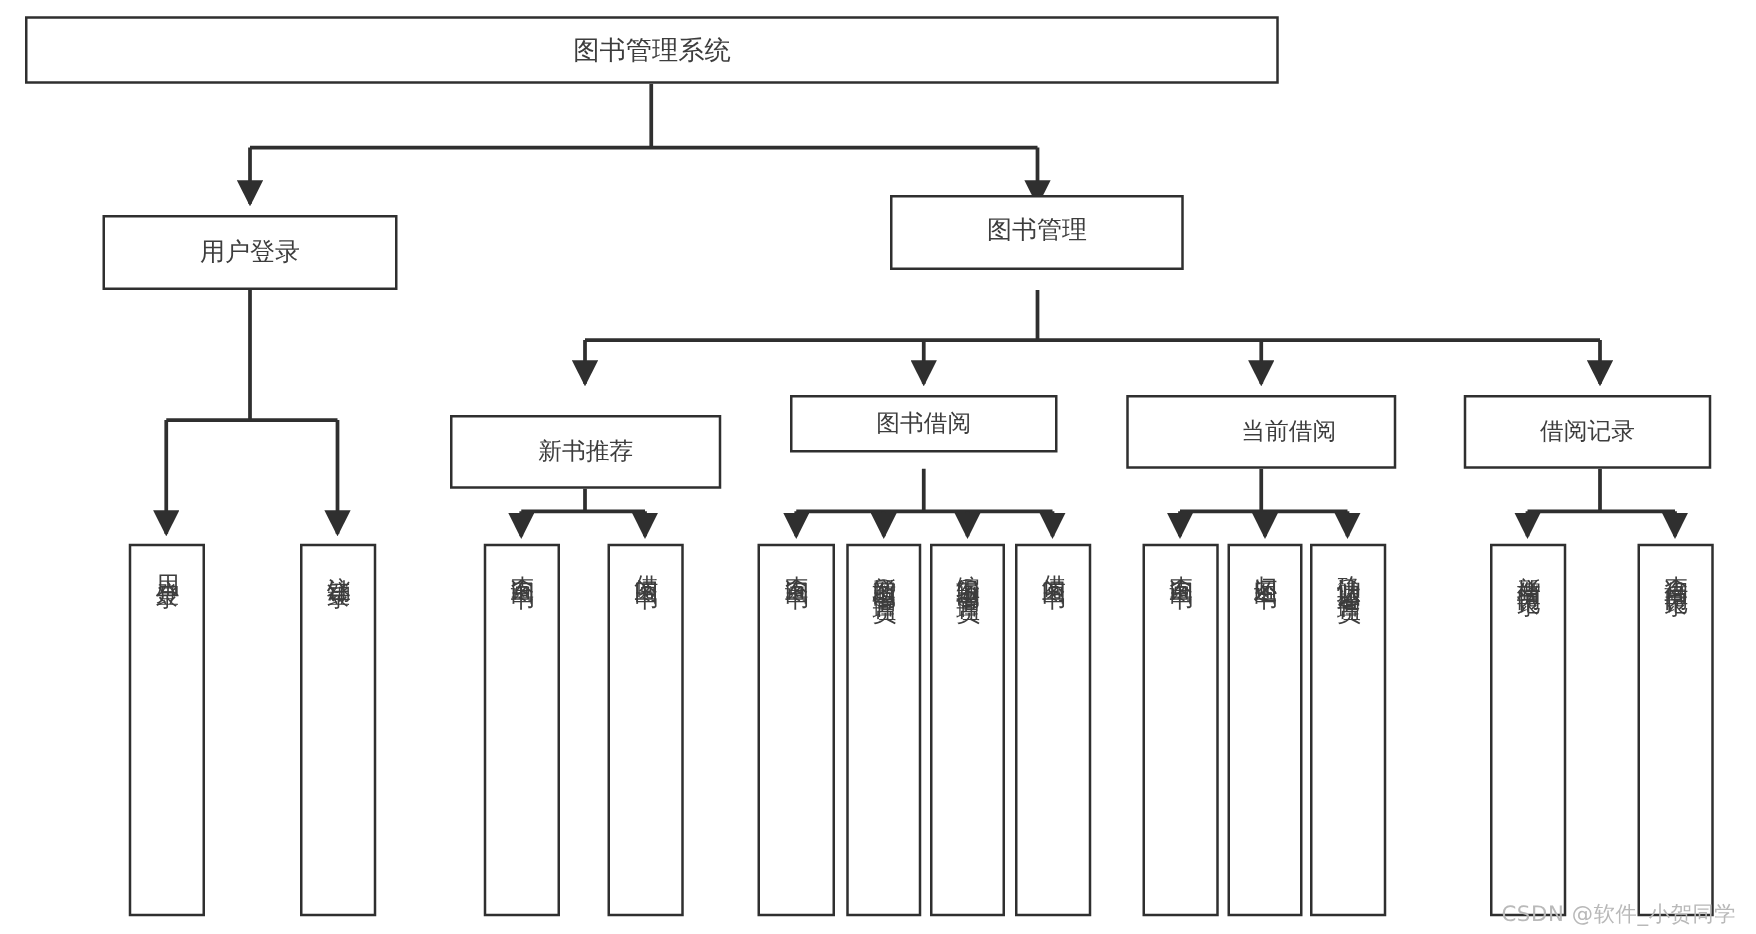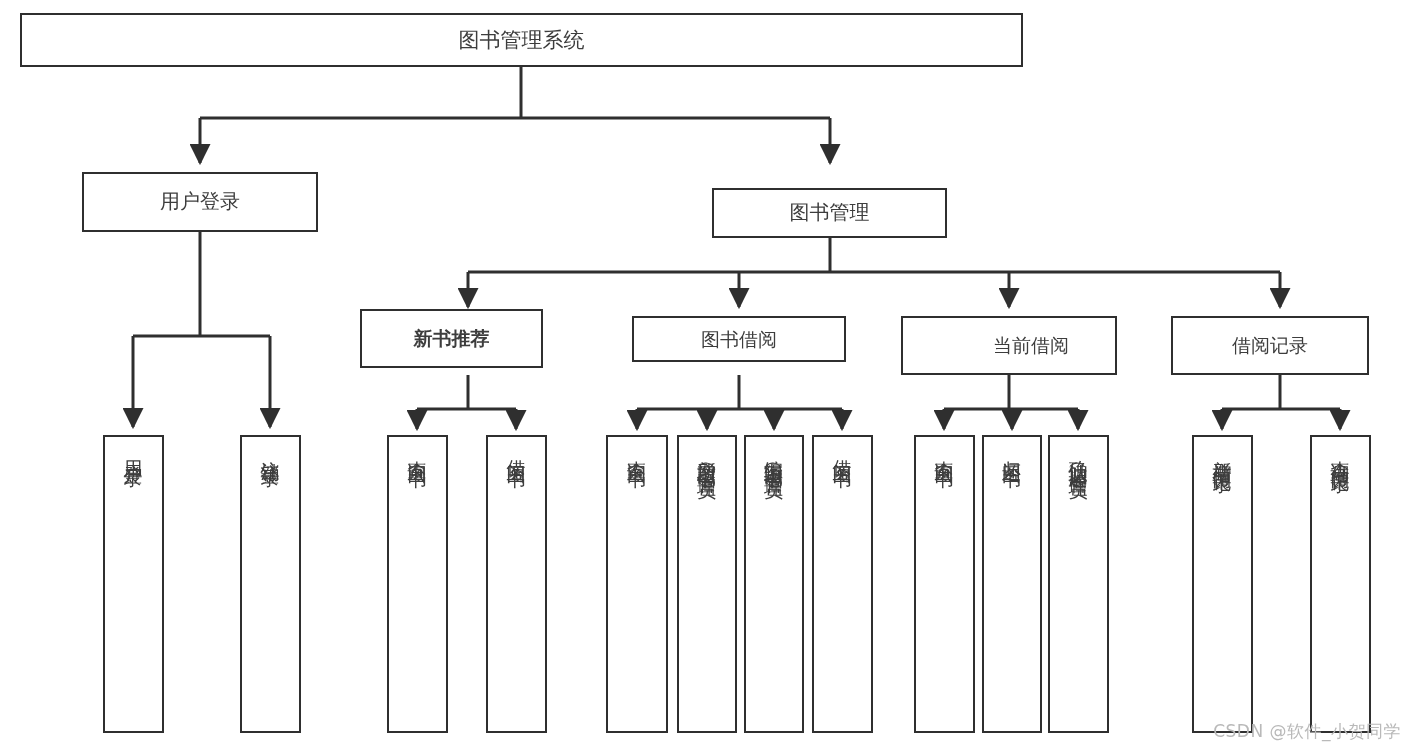--- a/index.html
+++ b/index.html
@@ -39,21 +39,21 @@
   .node.leaf .vtext{
     writing-mode:vertical-rl;
     text-orientation:upright;
     letter-spacing:3px;
     white-space:nowrap;
     line-height:1;
   }
 
   .watermark{
     position:absolute;
-    right:4px;
+    right:16px;
     bottom:4px;
     font-size:17px;
     color:#b9b9b9;
     letter-spacing:.5px;
     z-index:5;
     white-space:nowrap;
   }
 </style>
 </head>
 <body>
@@ -108,25 +108,25 @@
   </g>
 </svg>
 
 <div class="node root" style="left:20px;top:13px;width:1003px;height:54px;">
   <span>图书管理系统</span>
 </div>
 
 <div class="node lvl1" style="left:82px;top:172px;width:236px;height:60px;">
   <span>用户登录</span>
 </div>
-<div class="node lvl1" style="left:712px;top:188px;width:235px;height:50px;">
+<div class="node lvl1" style="left:712px;top:156px;width:235px;height:60px;font-family:Liberation Mono, monospace;">
   <span>图书管理</span>
 </div>
 
-<div class="node lvl2" style="left:360px;top:309px;width:183px;height:59px;font-weight:bold;">
+<div class="node lvl2" style="left:360px;top:332px;width:217px;height:59px;">
   <span>新书推荐</span>
 </div>
 <div class="node lvl2" style="left:632px;top:316px;width:214px;height:46px;">
   <span>图书借阅</span>
 </div>
 <div class="node lvl2" style="left:901px;top:316px;width:216px;height:59px;padding-left:44px;">
   <span>当前借阅</span>
 </div>
 <div class="node lvl2" style="left:1171px;top:316px;width:198px;height:59px;">
   <span>借阅记录</span>

